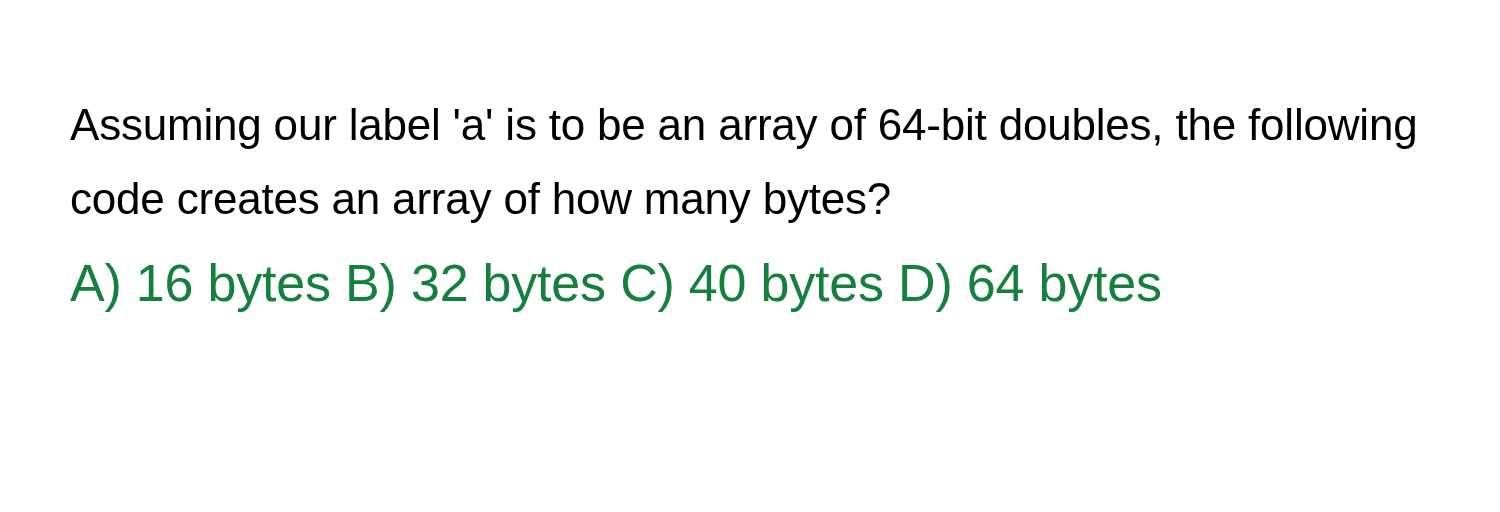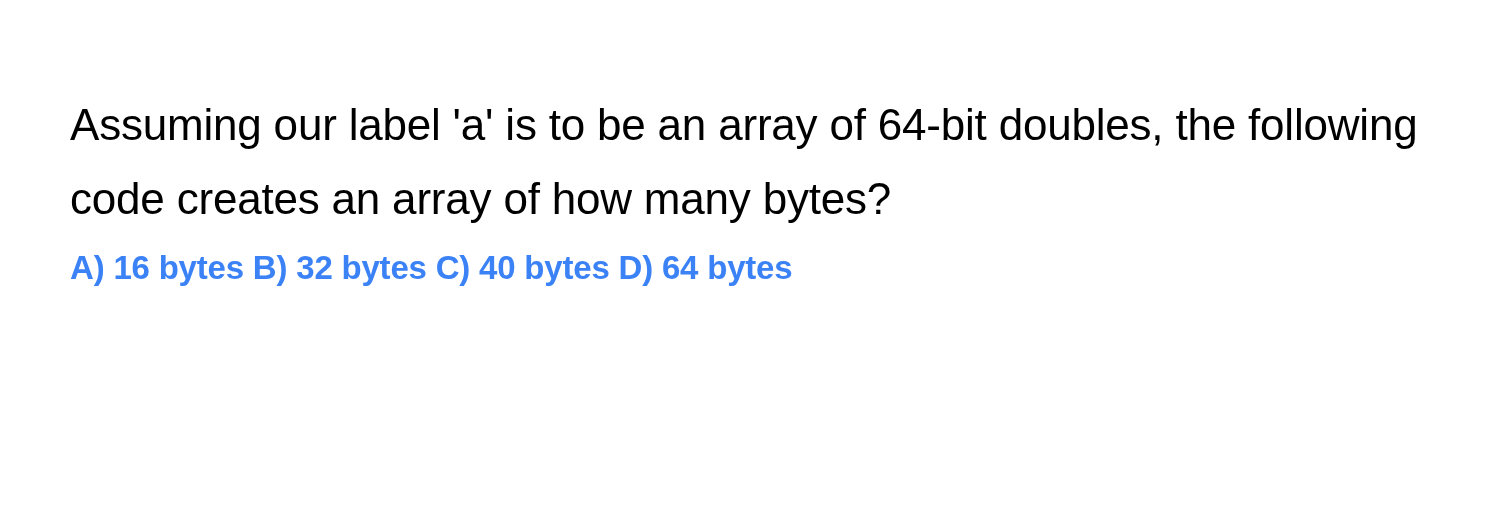--- a/index.html
+++ b/index.html
@@ -15,24 +15,24 @@
       padding: 76px 58px;
     }
     .question-text {
       font-size: 44px;
       line-height: 1.68;
       color: #000000;
       font-weight: 400;
       letter-spacing: -0.2px;
     }
     .options-text {
-      font-size: 33px;
+      font-size: 52px;
       line-height: 1.68;
-      color: #3b82f6;
-      font-weight: 700;
+      color: #15803d;
+      font-weight: 400;
       letter-spacing: -0.2px;
     }
   </style>
 </head>
 <body>
 
 <div class="question-text">Assuming our label 'a' is to be an array of 64-bit doubles, the following code creates an array of how many bytes?</div>
 <div class="options-text">A) 16 bytes B) 32 bytes C) 40 bytes D) 64 bytes</div>
 
 </body></html>

